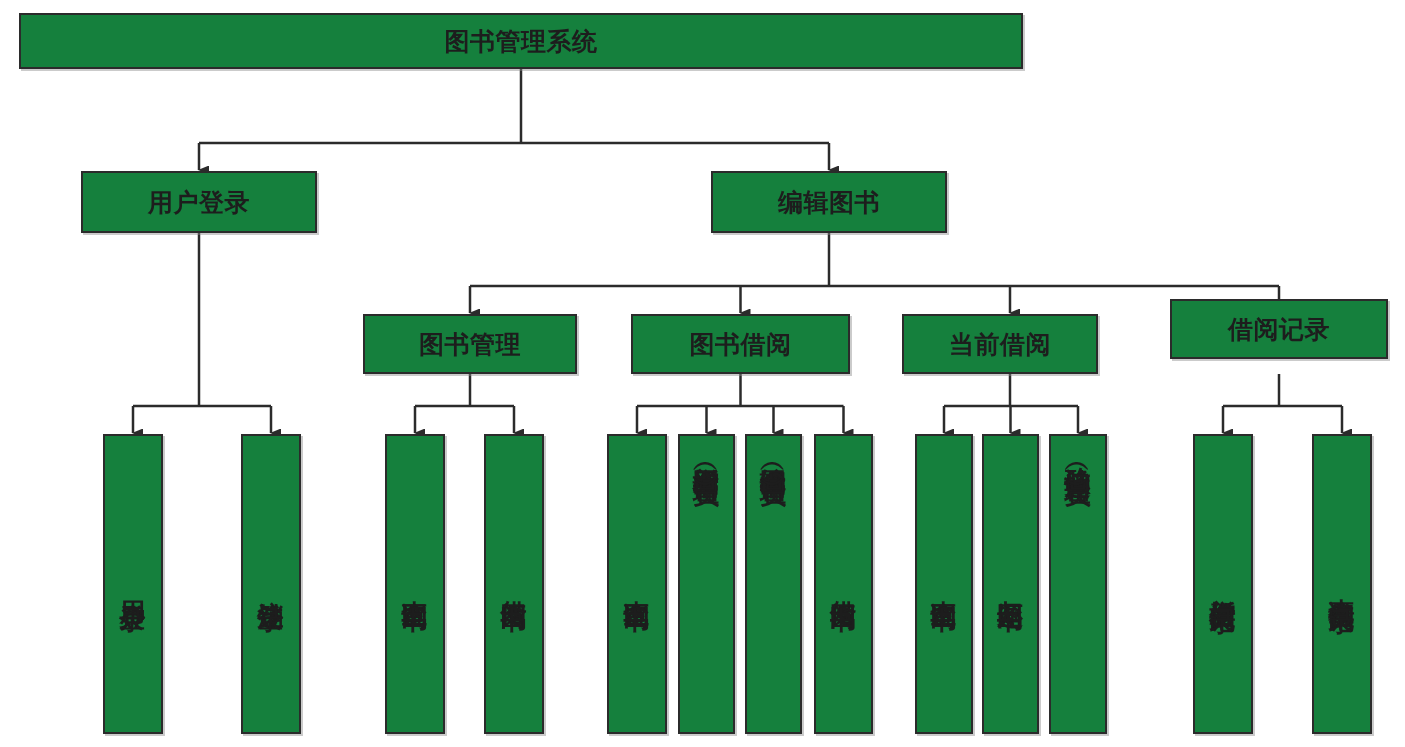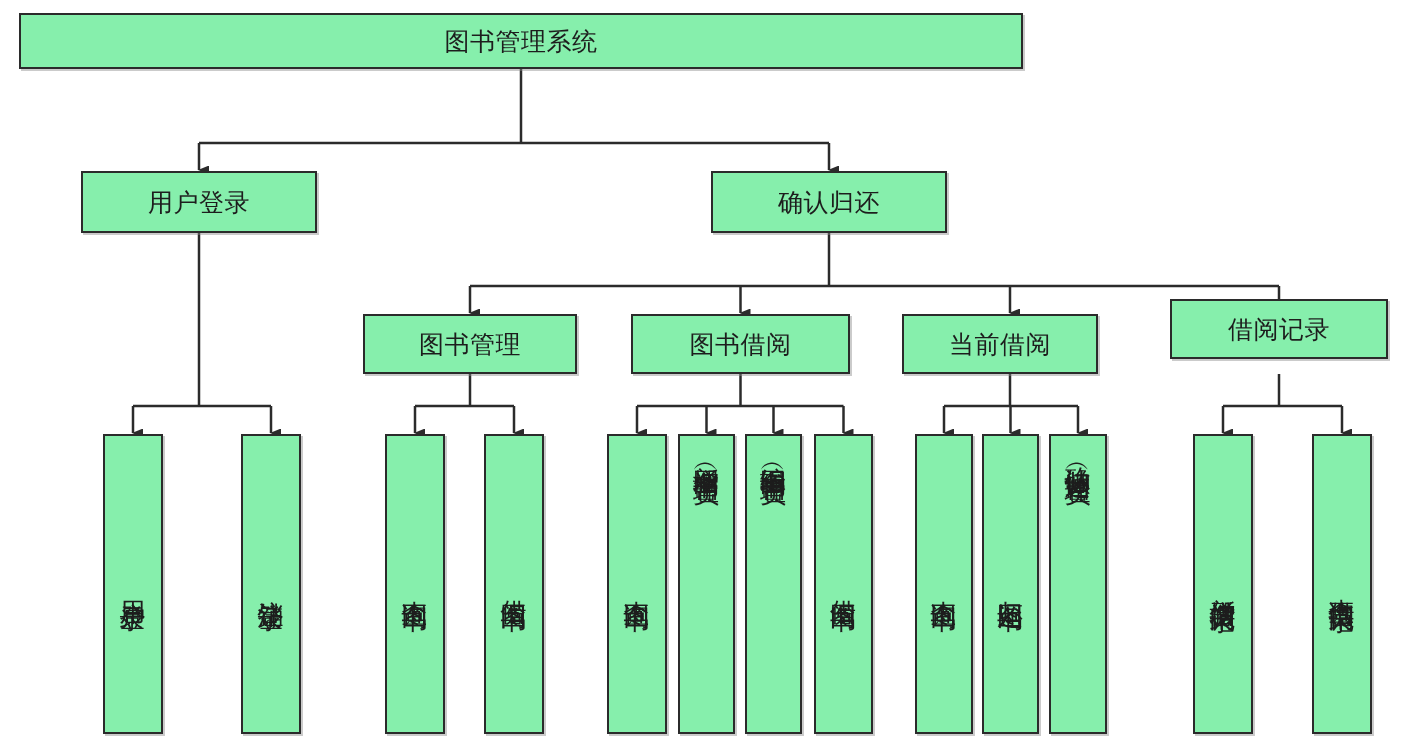--- a/index.html
+++ b/index.html
@@ -21,26 +21,27 @@
     position: absolute;
     left: 0;
     top: 0;
     width: 1405px;
     height: 747px;
     pointer-events: none;
   }
   .node {
     position: absolute;
     box-sizing: border-box;
-    background: #86efac;
+    background: #15803d;
     border: 2.5px solid #2b2b2b;
     display: flex;
     align-items: center;
     justify-content: center;
     box-shadow: 2px 2px 0 rgba(140,140,140,0.45);
+    font-weight: bold;
   }
   .node .label {
     color: #1d1d1d;
     text-align: center;
     line-height: 1.08;
     white-space: nowrap;
   }
   
   .node.horiz .label {
     font-size: 25px;
@@ -124,21 +125,21 @@
       </g>
   </svg>
   <div id="node-layer">
       <div class="node horiz root" style="left: 19px; top: 13px; width: 1004px; height: 56px;">
         <span class="label">图书管理系统</span>
       </div>
       <div class="node horiz" style="left: 81px; top: 171px; width: 236px; height: 62px;">
         <span class="label">用户登录</span>
       </div>
       <div class="node horiz" style="left: 711px; top: 171px; width: 236px; height: 62px;">
-        <span class="label">确认归还</span>
+        <span class="label">编辑图书</span>
       </div>
       <div class="node horiz" style="left: 363px; top: 314px; width: 214px; height: 60px;">
         <span class="label">图书管理</span>
       </div>
       <div class="node horiz" style="left: 631px; top: 314px; width: 219px; height: 60px;">
         <span class="label">图书借阅</span>
       </div>
       <div class="node horiz" style="left: 902px; top: 314px; width: 196px; height: 60px;">
         <span class="label">当前借阅</span>
       </div>

